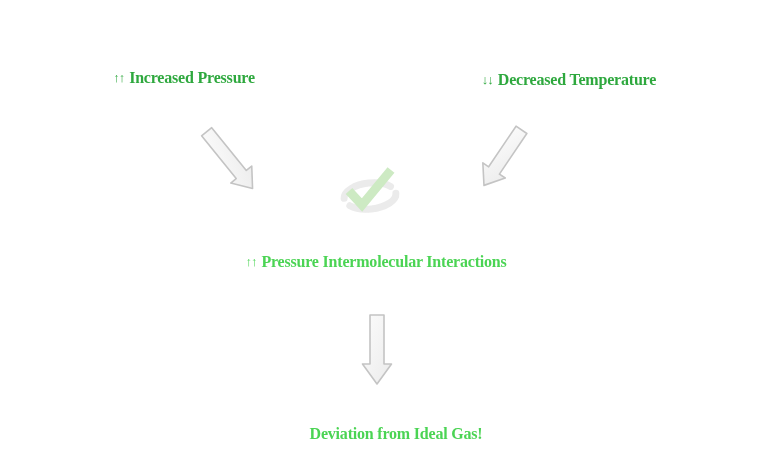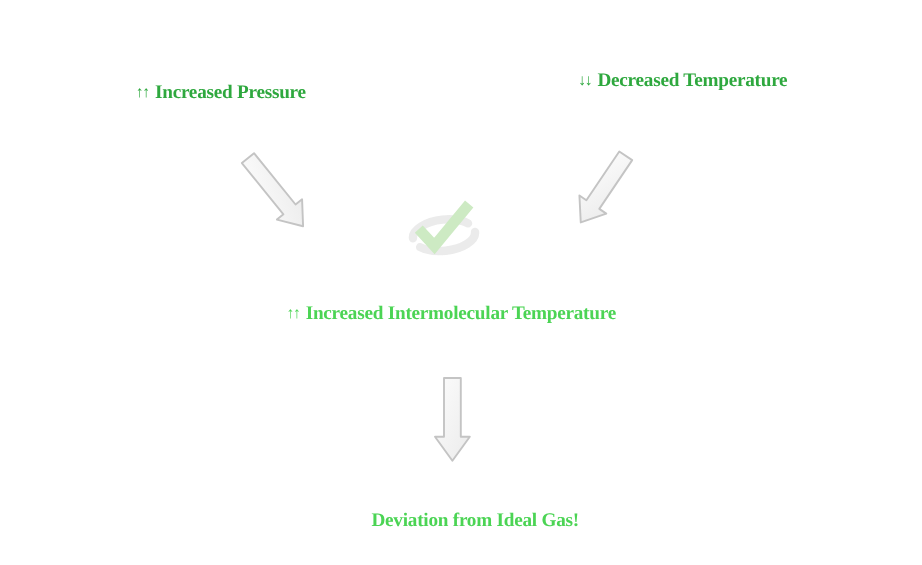--- a/index.html
+++ b/index.html
@@ -58,26 +58,26 @@
 </style>
 </head>
 <body>
 
 <div class="canvas">
 
   <div class="label dark" style="left:184px; top:69px;">
     <span class="pfx">↑↑</span><span>Increased Pressure</span>
   </div>
 
-  <div class="label dark" style="left:569px; top:59px;">
+  <div class="label dark" style="left:569px; top:71px;">
     <span class="pfx">↓↓</span><span>Decreased Temperature</span>
   </div>
 
   <div class="label bright" style="left:376px; top:253px;">
-    <span class="pfx">↑↑</span><span>Increased Intermolecular Temperature</span>
+    <span class="pfx">↑↑</span><span>Pressure Intermolecular Interactions</span>
   </div>
 
   <div class="label bright" style="left:378px; top:425px;margin-left:18px;">
     <span>Deviation from Ideal Gas!</span>
   </div>
 
   <svg class="overlay" width="768" height="471" viewBox="0 0 768 471" aria-hidden="true">
     <defs>
       <linearGradient id="arrowGrad" x1="0" y1="0" x2="1" y2="1">
         <stop offset="0" style="stop-color:var(--arrow-fill-start)"></stop>

